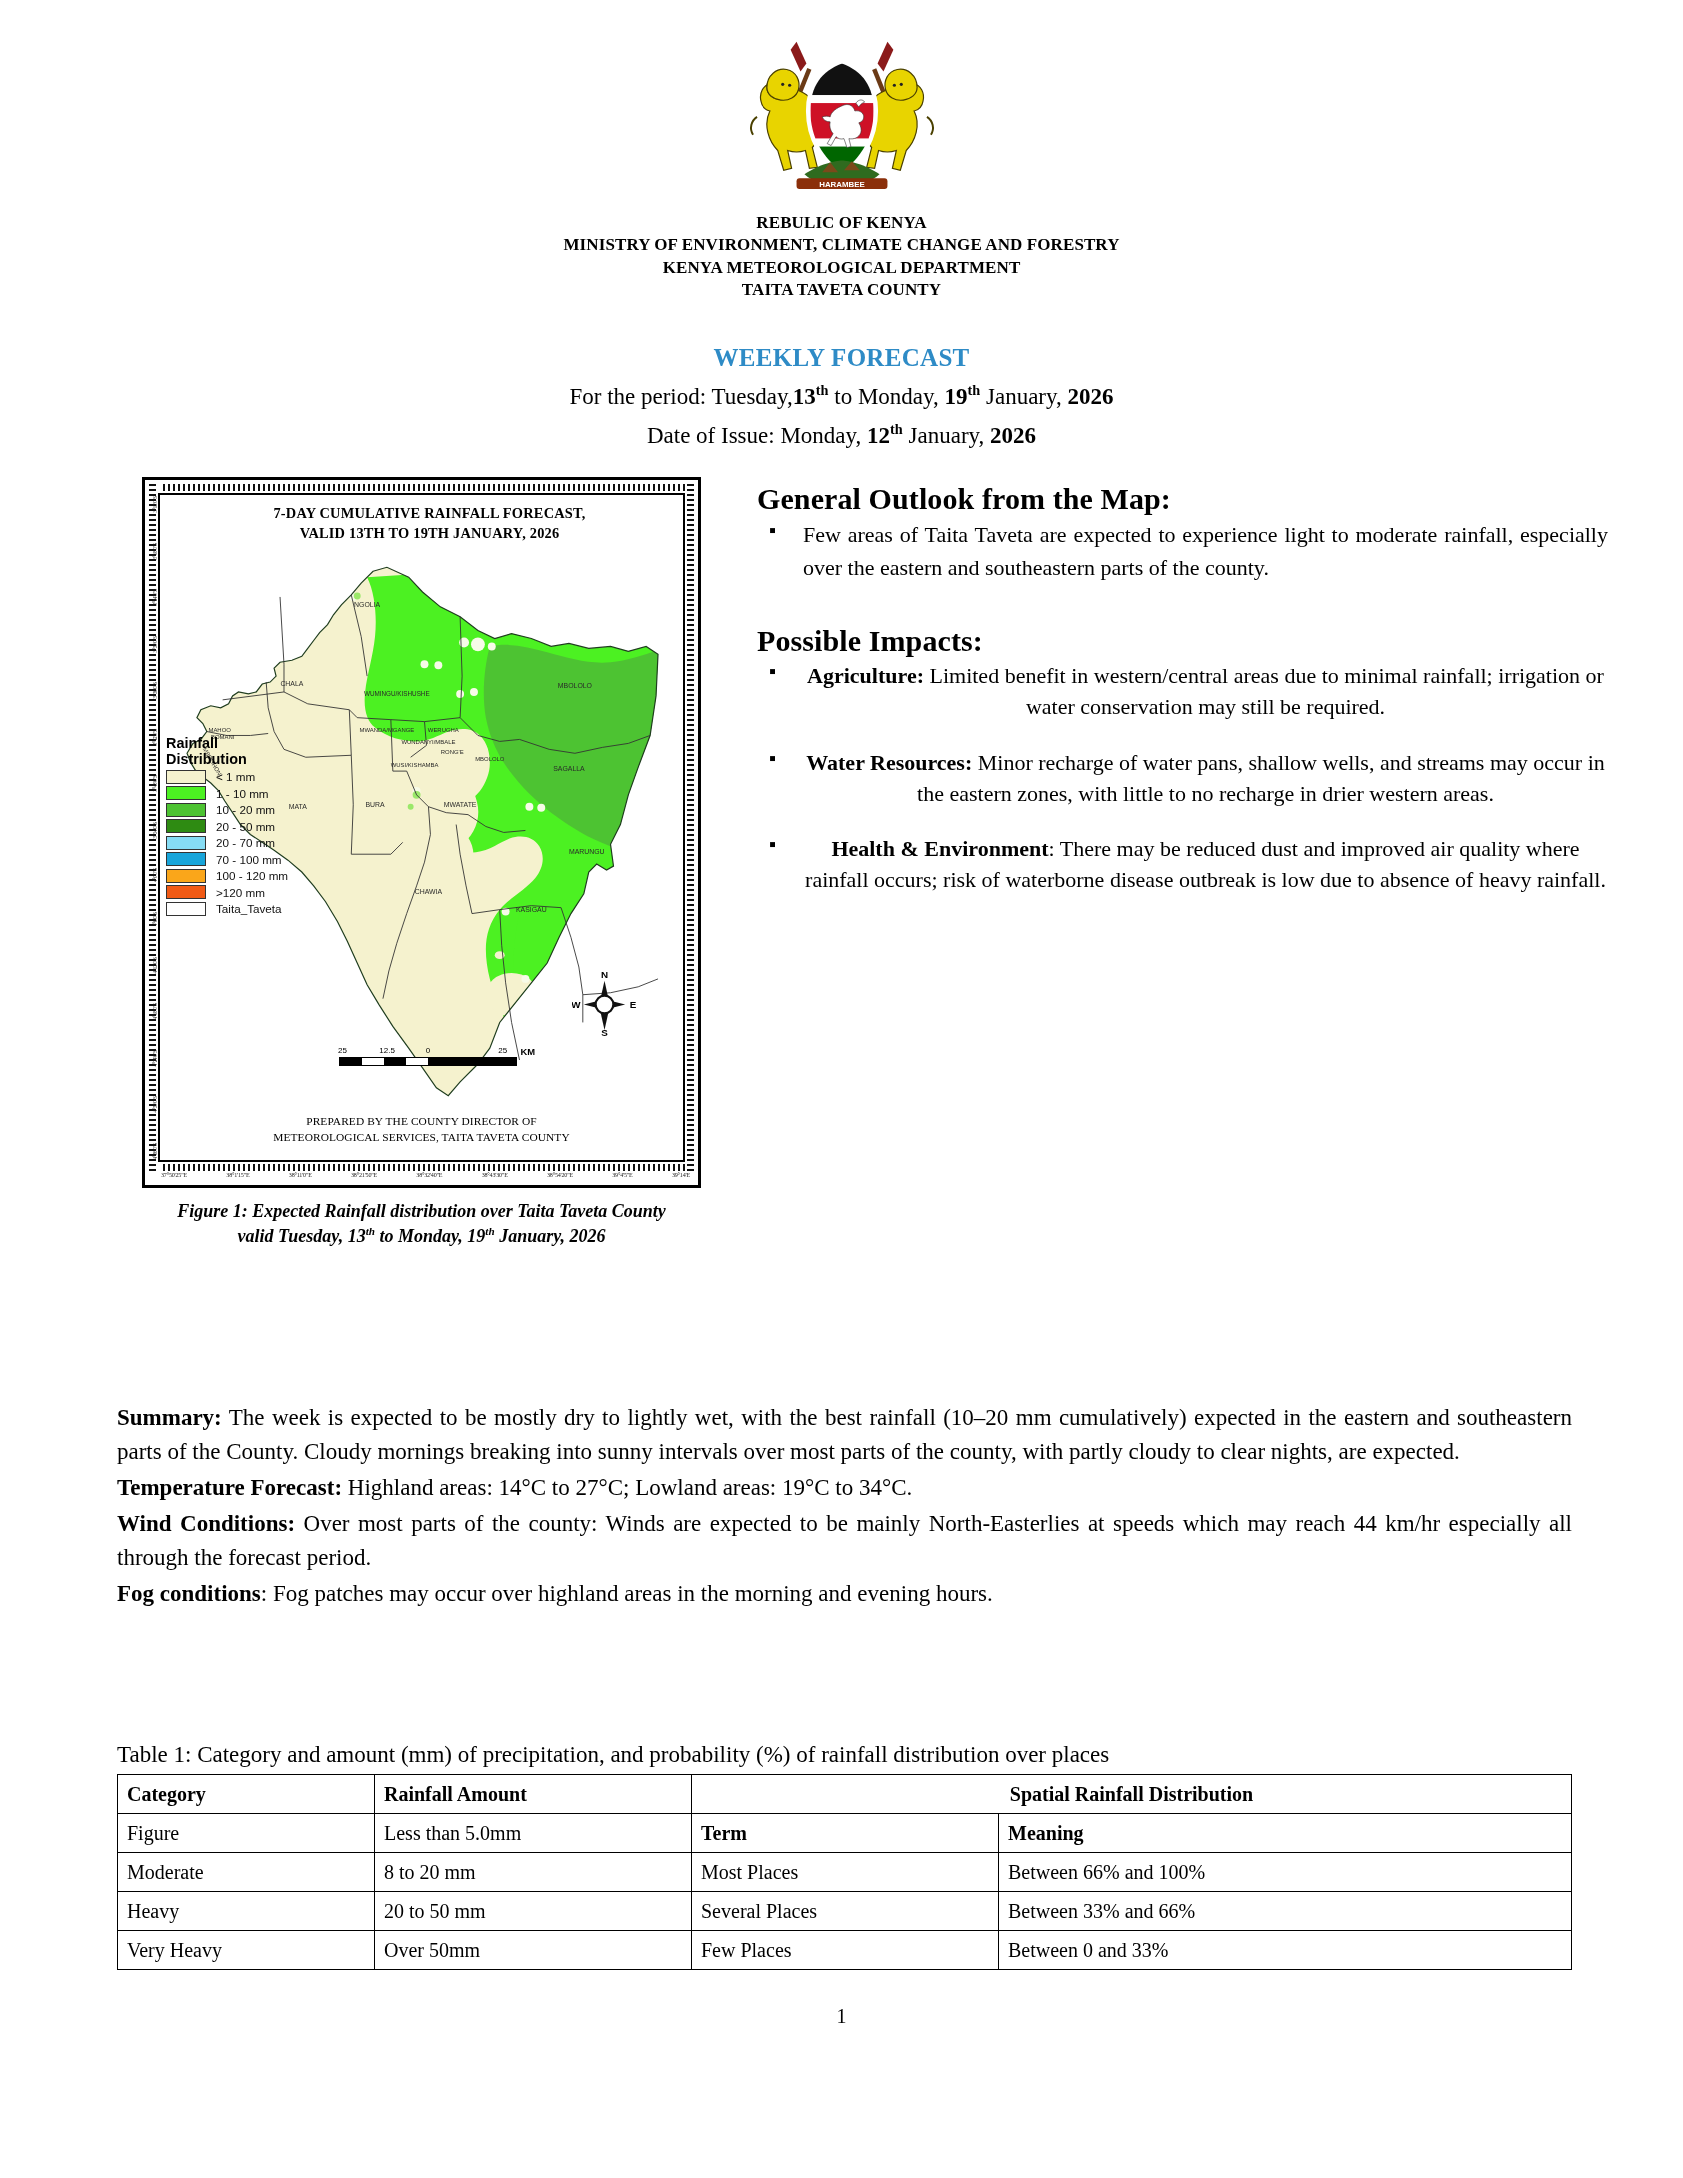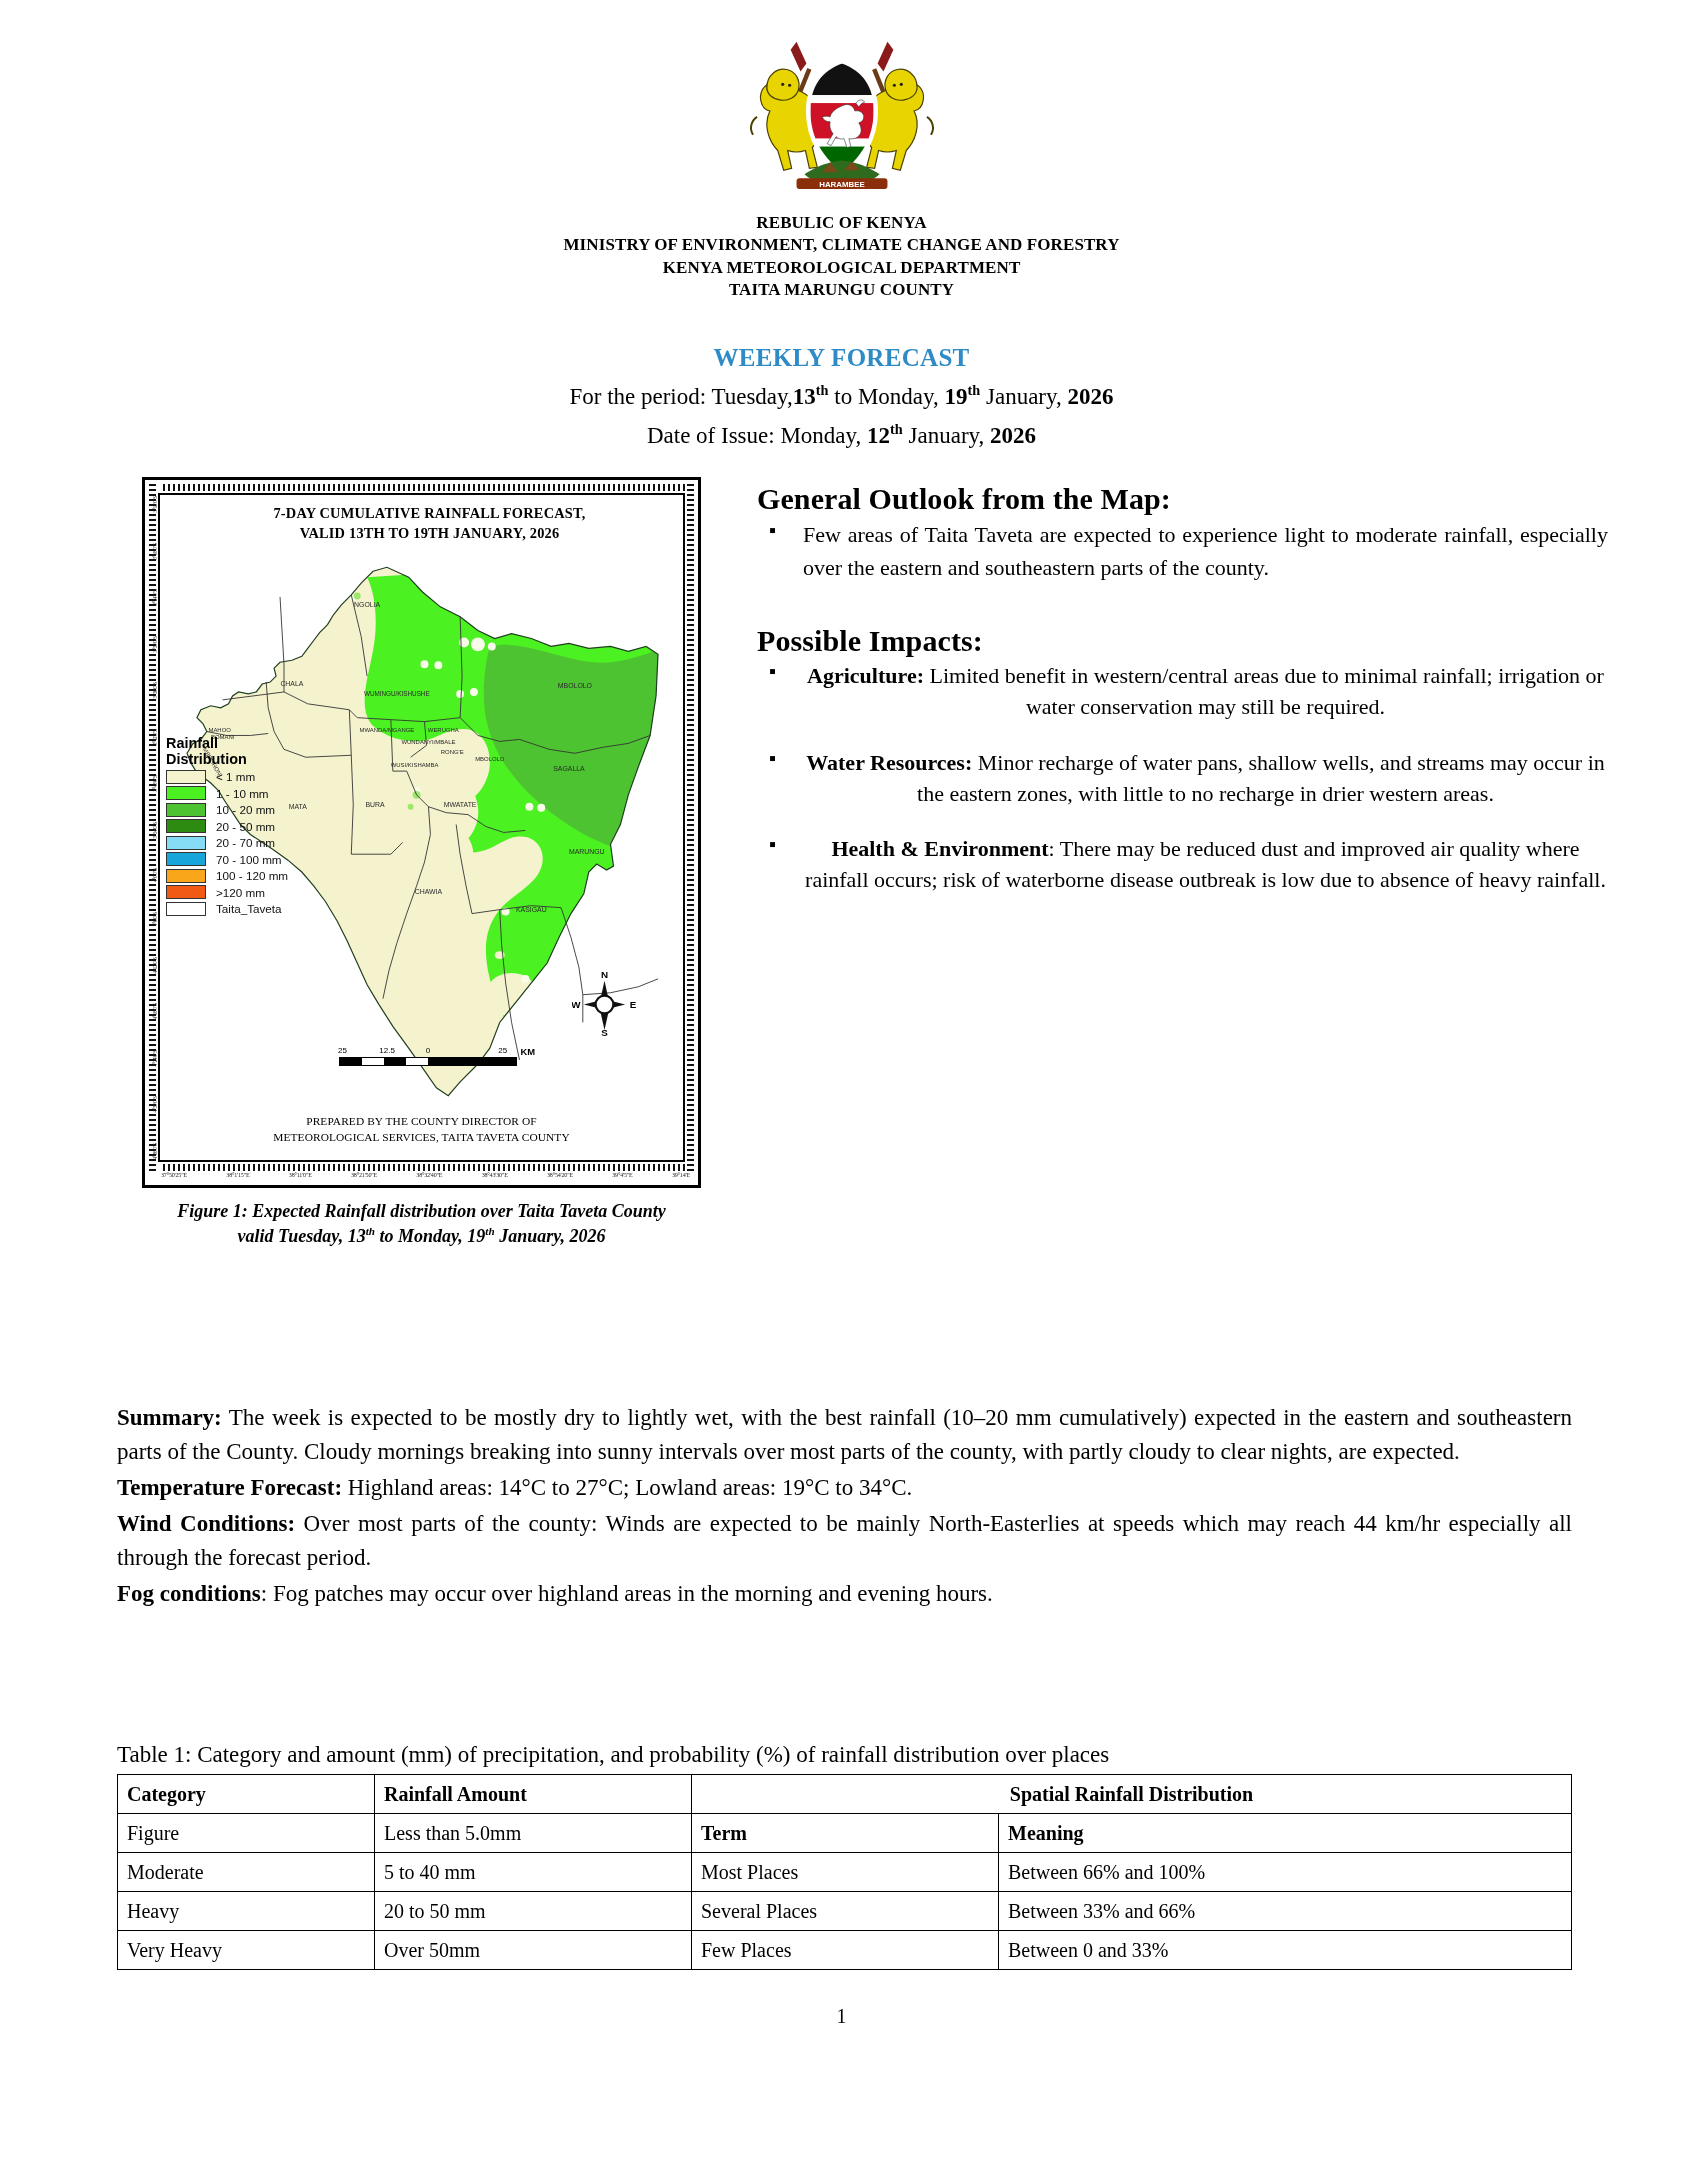--- a/index.html
+++ b/index.html
@@ -263,21 +263,21 @@
         <rect x="70" y="154" width="92" height="11" rx="3" fill="#8B2F0A"></rect>
         <text x="116" y="163" font-family="Liberation Sans, sans-serif" font-size="8" font-weight="bold" fill="#ffffff" text-anchor="middle">HARAMBEE</text>
       </g>
     </svg>
   </div>
 
   <div class="header-block">
     <div>REBULIC OF KENYA</div>
     <div>MINISTRY OF ENVIRONMENT, CLIMATE CHANGE AND FORESTRY</div>
     <div>KENYA METEOROLOGICAL DEPARTMENT</div>
-    <div>TAITA MARUNGU COUNTY</div>
+    <div>TAITA TAVETA COUNTY</div>
   </div>
 
   <div class="weekly-forecast">WEEKLY FORECAST</div>
 
   <div class="period-line">
     <span>For the period: Tuesday,</span><span class="b">13</span><sup class="b">th</sup><span> to Monday, </span><span class="b">19</span><sup class="b">th</sup><span> January, </span><span class="b">2026</span>
   </div>
 
   <div class="issue-line">
     <span>Date of Issue:  Monday, </span><span class="b">12</span><sup class="b">th</sup><span> January, </span><span class="b">2026</span>
@@ -570,21 +570,21 @@
           <td class="center" colspan="2">Spatial Rainfall Distribution</td>
         </tr>
         <tr>
           <td class="col-1">Figure</td>
           <td class="col-2"> Less than 5.0mm</td>
           <td class="col-3 bold">Term</td>
           <td class="bold">Meaning</td>
         </tr>
         <tr>
           <td class="col-1">Moderate</td>
-          <td class="col-2">5 to 40 mm</td>
+          <td class="col-2">8 to 20 mm</td>
           <td class="col-3">Most Places</td>
           <td>Between 66% and 100%</td>
         </tr>
         <tr>
           <td class="col-1">Heavy</td>
           <td class="col-2">20 to 50 mm</td>
           <td class="col-3">Several Places</td>
           <td>Between 33% and 66%</td>
         </tr>
         <tr>

